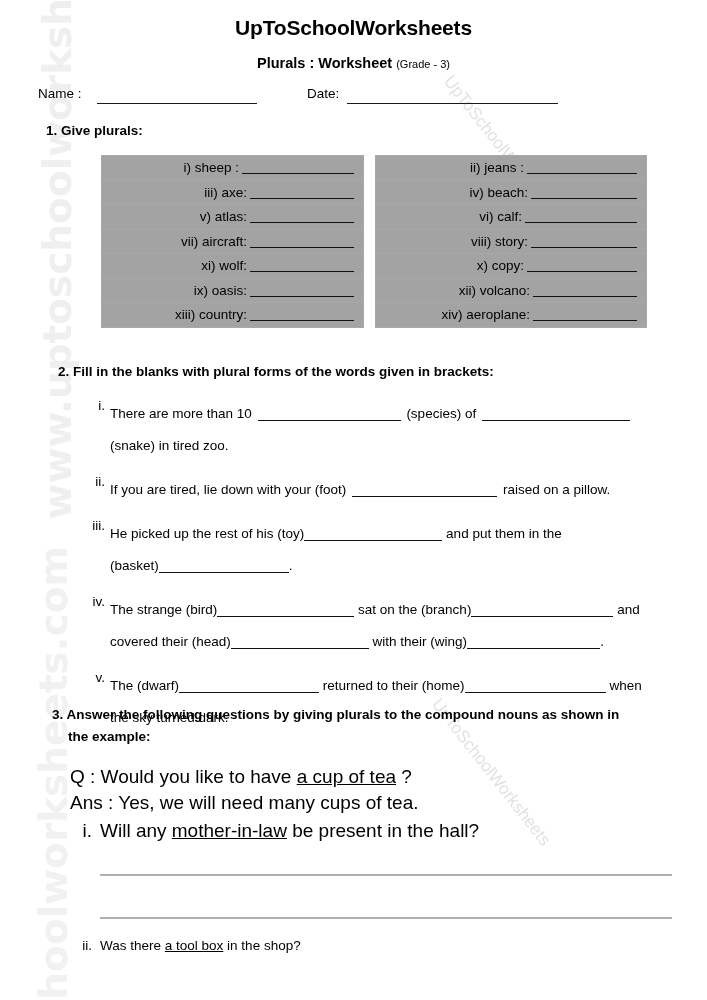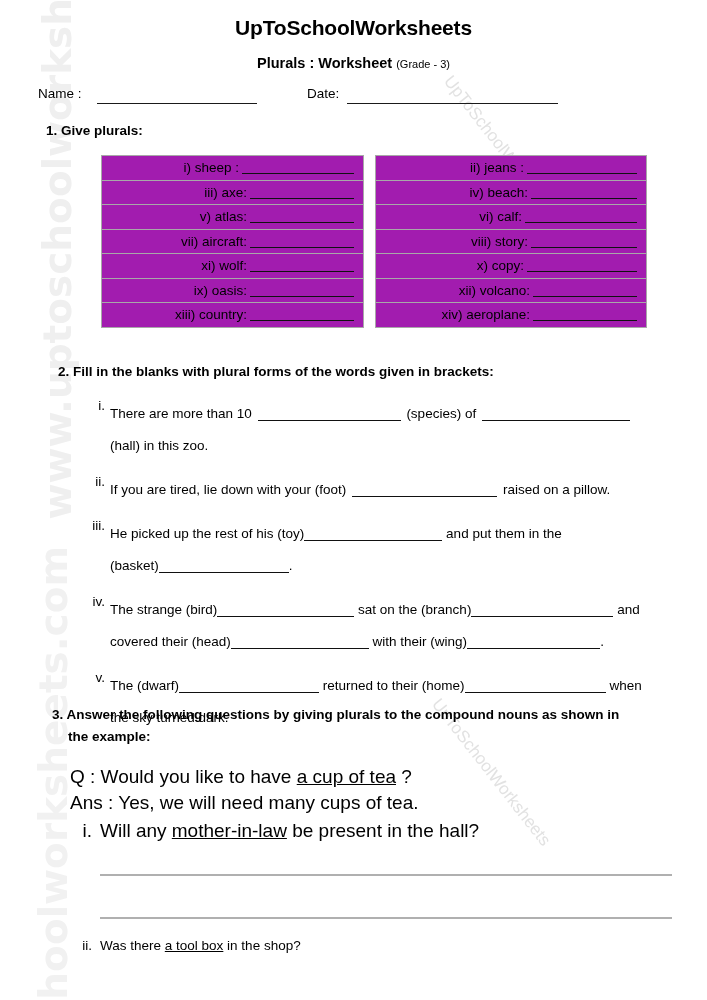--- a/index.html
+++ b/index.html
@@ -117,21 +117,21 @@
   .q2-head { left: 58px; top: 361px; }
   .q3-head { left: 52px; top: 704px; width: 620px; text-indent: 0; }
   .q3-head .cont { display: block; padding-left: 16px; }
 
   
   .ptable {
     position: absolute;
     top: 155px;
     border-collapse: collapse;
     border: 1.5px solid #555555;
-    background: #a21caf;
+    background: #a3a3a3;
   }
   .ptable.left  { left: 101px; width: 263px; }
   .ptable.right { left: 375px; width: 272px; }
   .ptable td {
     border: 1px solid #a8a8a8;
     height: 23.5px;
     padding: 0 9px 0 0;
     text-align: right;
     font-size: 13.5px;
     white-space: nowrap;
@@ -308,21 +308,21 @@
 
   <div class="q2-body">
 
     <div class="q2-item">
       <span class="rn">i.</span>
       <div class="txt">
         <span>There are more than 10</span>
         <span class="blank b-sp" style="width:143px"></span>
         <span>(species) of</span>
         <span class="blank b-sp" style="width:148px"></span><br>
-        <span>(hall) in this zoo.</span>
+        <span>(snake) in tired zoo.</span>
       </div>
     </div>
 
     <div class="q2-item">
       <span class="rn">ii.</span>
       <div class="txt">
         <span>If you are tired, lie down with your (foot)</span>
         <span class="blank b-sp" style="width:145px"></span>
         <span>raised on a pillow.</span>
       </div>

